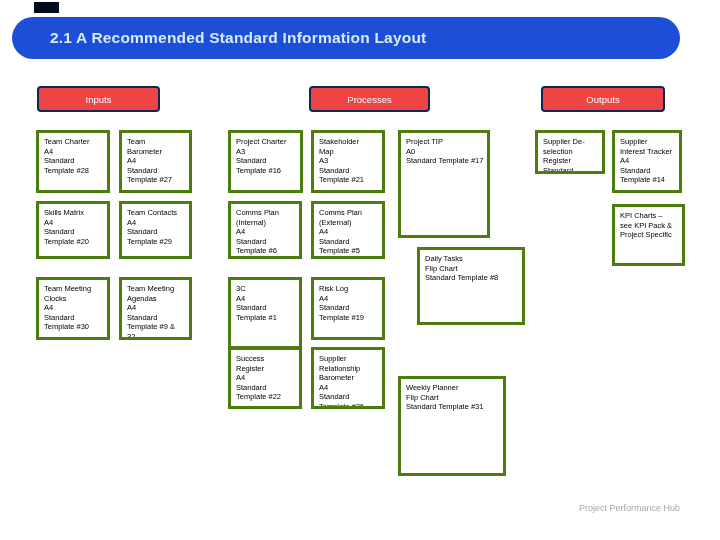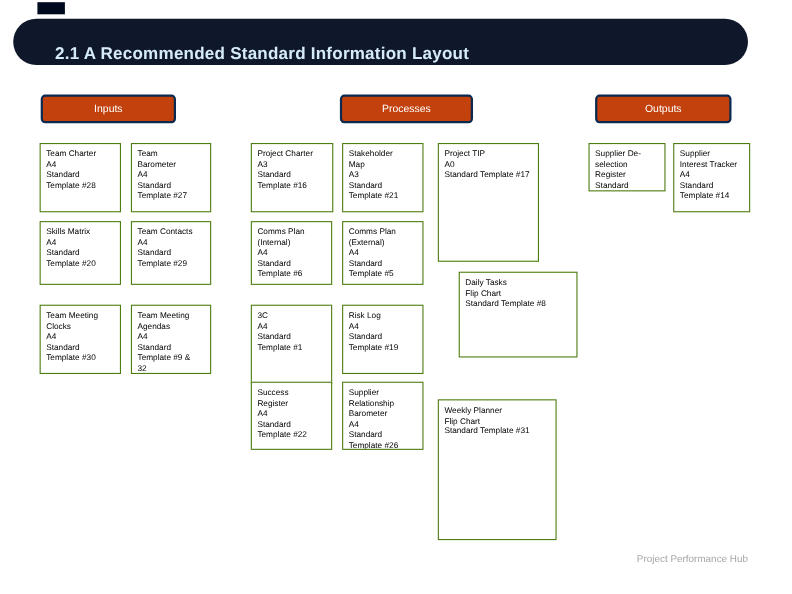--- a/index.html
+++ b/index.html
@@ -3,32 +3,32 @@
 <meta charset="utf-8">
 <style>
   html,body{margin:0;padding:0;background:#fff;}
   .slide{
     position:relative;width:720px;height:540px;background:#ffffff;
     font-family:"Liberation Sans", sans-serif;overflow:hidden;
   }
   .corner-mark{position:absolute;left:34px;top:2px;width:25px;height:11px;background:#000a1e;}
   .titlebar{
     position:absolute;left:12px;top:17px;width:668px;height:42px;
-    background:#0f172a;border-radius:21px;display:flex;align-items:flex-end;
+    background:#1d4ed8;border-radius:21px;display:flex;align-items:center;
     padding-left:38px;box-sizing:border-box;
   }
   .titlebar .title{color:#D6EBFA;font-weight:bold;font-size:15.5px;letter-spacing:0.2px;}
   .colbtn{
-    position:absolute;top:86px;height:26px;background:#c2410c;
+    position:absolute;top:86px;height:26px;background:#ef4444;
     border:2px solid #0A2A52;border-radius:4px;color:#ffffff;
     font-size:9.5px;display:flex;align-items:center;justify-content:center;
     box-sizing:border-box;cursor:pointer;
   }
   .box{
-    position:absolute;background:#ffffff;border:1px solid #4d7c0f;
+    position:absolute;background:#ffffff;border:3px solid #4d7c0f;
     padding:4px 3px 0 5px;font-size:7.5px;line-height:1.27;color:#000000;
     white-space:pre-line;box-sizing:border-box;overflow:hidden;
   }
   .footer{position:absolute;right:40px;top:503px;font-size:9px;color:#A6A6A6;}
 </style>
 </head>
 <body>
 
 <div class="slide">
 
@@ -111,31 +111,34 @@
 A4
 Standard
 Template #26</div>
 
   <div class="box" style="left:398px;top:130px;width:92px;height:108px">Project TIP
 A0
 Standard Template #17</div>
   <div class="box" style="left:417px;top:247px;width:108px;height:78px">Daily Tasks
 Flip Chart
 Standard Template #8</div>
-  <div class="box" style="left:398px;top:363px;width:108px;height:128px">Weekly Planner
+  <div class="box" style="left:398px;top:376px;width:108px;height:100px">Weekly Planner
 Flip Chart
 Standard Template #31</div>
 
   <div class="box" style="left:535px;top:130px;width:70px;height:44px">Supplier De-
 selection
 Register
 Standard
 Template #23</div>
 
   <div class="box" style="left:612px;top:130px;width:70px;height:63px">Supplier
 Interest Tracker
 A4
 Standard
 Template #14</div>
+  <div class="box" style="left:612px;top:204px;width:73px;height:62px">KPI Charts –
+see KPI Pack &amp;
+Project Specific</div>
 
   <div class="footer">Project Performance Hub</div>
 
 </div>
 
 </body></html>

